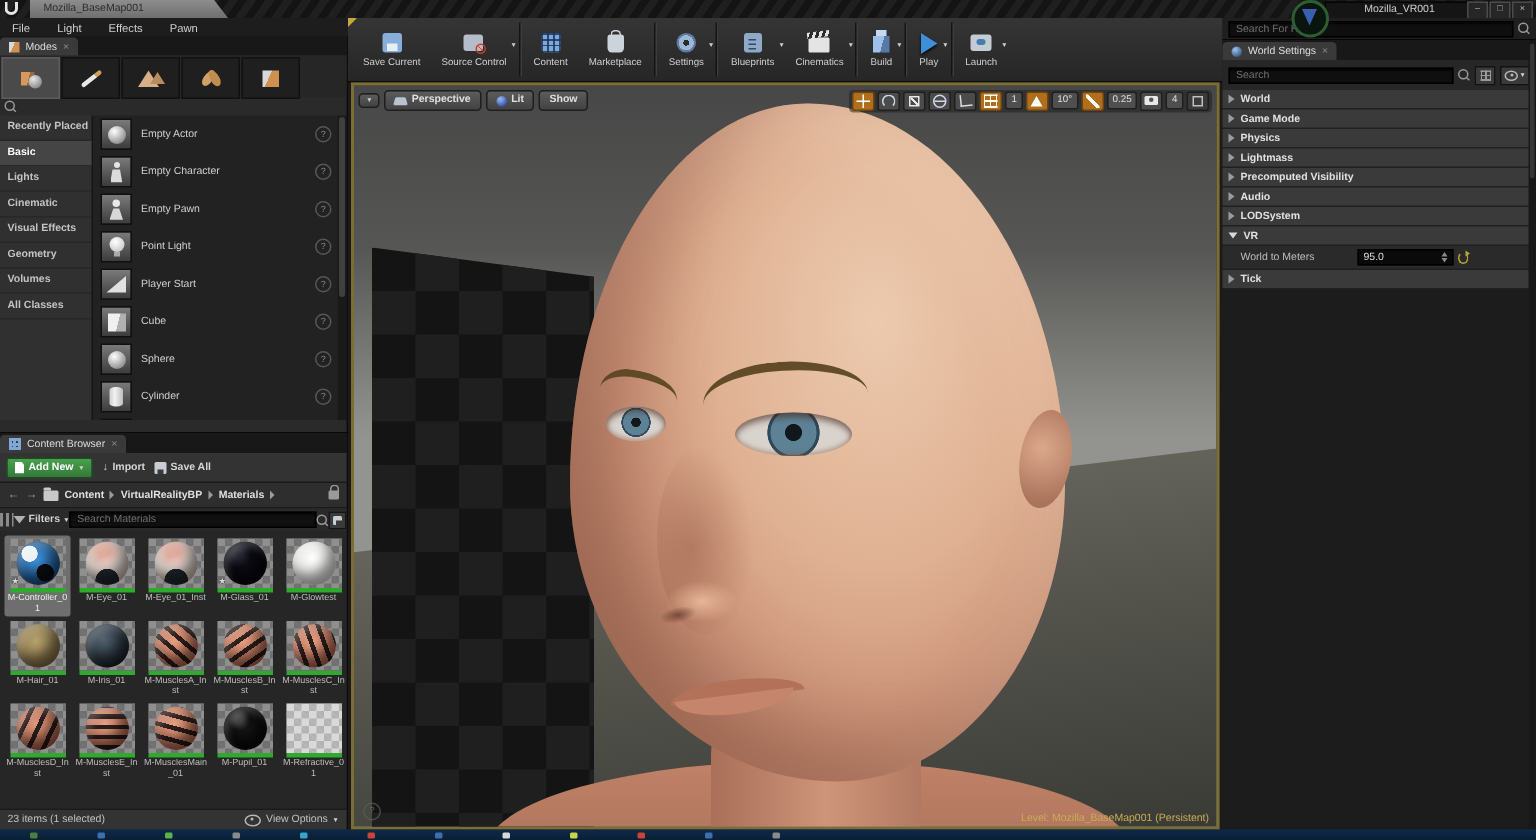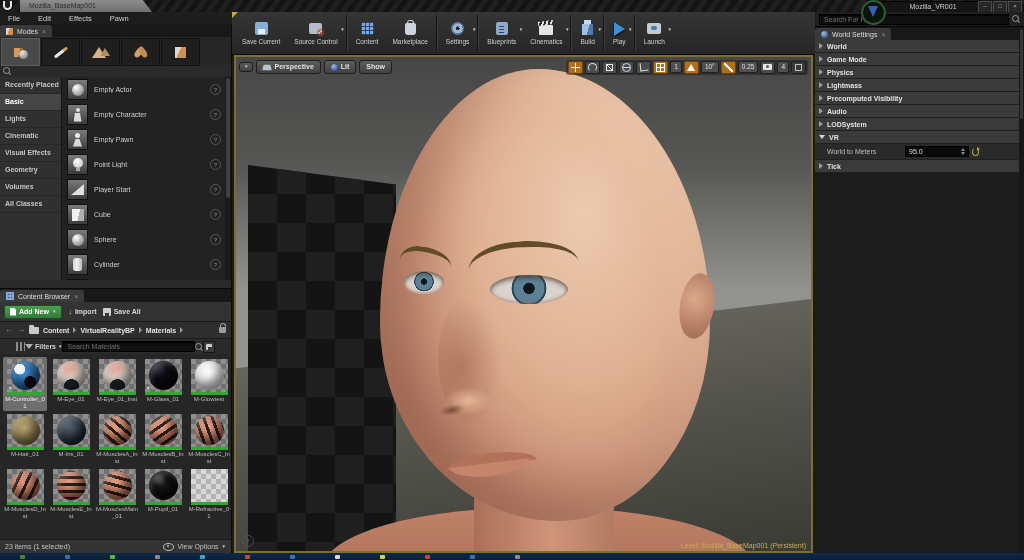--- a/index.html
+++ b/index.html
@@ -106,21 +106,21 @@
   .dl-arrow{font-size:7px;color:#cfcfcf;}
   .floppy{width:8px;height:8px;background:#c9ced4;border-radius:1px;position:relative;}
   .floppy::after{content:"";position:absolute;left:2px;bottom:0;width:4px;height:3px;background:#3a3a3a;}
   .crumbs{height:16px;display:flex;align-items:center;gap:4px;padding:0 5px;background:#2e2e2e;
     border-bottom:1px solid #1a1a1a;font-size:7px;font-weight:bold;color:#e0e0e0;flex:none;}
   .nav-ar{color:#9a9a9a;font-size:8px;line-height:8px;}
   .folder{width:10px;height:7px;background:#c9c9c9;border-radius:1px;position:relative;}
   .folder::before{content:"";position:absolute;left:0;top:-2px;width:5px;height:2px;background:#c9c9c9;border-radius:1px 1px 0 0;}
   .lock{width:7px;height:6px;background:#9a9a9a;border-radius:1px;position:relative;margin-left:auto;}
   .lock::before{content:"";position:absolute;left:1px;top:-4px;width:4px;height:4px;border:1px solid #9a9a9a;border-bottom:none;border-radius:3px 3px 0 0;}
-  .filter-row{height:15px;display:flex;align-items:center;gap:0;padding:0 16px;background:#2a2a2a;flex:none;}
+  .filter-row{height:15px;display:flex;align-items:center;gap:0;padding:0 0;background:#2a2a2a;flex:none;}
   .src-toggle{width:9px;height:9px;background:repeating-linear-gradient(90deg,#8a8a8a 0 2px,transparent 2px 4px);}
   .funnel{width:0;height:0;border-top:5px solid #b0b0b0;border-left:4px solid transparent;border-right:4px solid transparent;}
   .filters-lbl{font-size:7px;font-weight:bold;color:#d0d0d0;display:flex;align-items:center;gap:2px;}
   .save-sq{width:10px;height:10px;background:#3a3a3a;border:1px solid #151515;display:flex;align-items:center;justify-content:center;}
   .asset-grid{flex:1;display:grid;grid-template-columns:repeat(5,1fr);gap:1px 2px;padding:3px 3px;align-content:start;background:#262626;overflow:hidden;}
   .tile{display:flex;flex-direction:column;align-items:center;padding:2px 1px 1px;border-radius:2px;}
   .tile.sel{background:#6e6e6e;}
   .thumb{width:37px;height:33px;position:relative;display:flex;align-items:center;justify-content:center;overflow:hidden;flex:none;}
   .ubar{width:37px;height:3px;background:#2faa2f;flex:none;}
   .alabel{font-size:6px;line-height:7px;height:14px;margin-top:1px;text-align:center;color:#bdbdbd;
@@ -299,21 +299,21 @@
       <div class="wbtn">–</div>
       <div class="wbtn">□</div>
       <div class="wbtn">×</div>
     </div>
     <div class="abs proj-icon">
         <i></i>
       </div>
   </div>
   <div class="abs menubar">
     <span>File</span>
-    <span>Edit</span>
+    <span>Light</span>
     <span>Effects</span>
     <span>Pawn</span>
   </div>
 
   <div class="abs modes">
     <div class="tabstrip">
       <div class="tab">
         <span class="mi-geo" style="width:7px;height:7px;"></span>
         <span>Modes</span>
         <span class="closex">×</span>
@@ -745,20 +745,31 @@
     <span class="mag"></span>
   </div>
   <div class="abs ws">
     <div class="tabstrip">
       <div class="tab">
         <span class="globe-ico"></span>
         <span>World Settings</span>
         <span class="closex">×</span>
       </div>
     </div>
+    <div class="ws-search">
+      <input class="input" style="flex: 1 1 0%;" placeholder="Search">
+      <span class="mag"></span>
+      <span class="sqbtn">
+          <i class="grid-g"></i>
+        </span>
+      <span class="sqbtn" style="width:18px;">
+          <i class="eye-ico" style="width:7px;height:5px;"></i>
+          <span class="caret">▼</span>
+        </span>
+    </div>
     <div class="sect">
         <span class="tri-r"></span>
         <span>World</span>
       </div>
     <div class="sect">
         <span class="tri-r"></span>
         <span>Game Mode</span>
       </div>
     <div class="sect">
         <span class="tri-r"></span>

